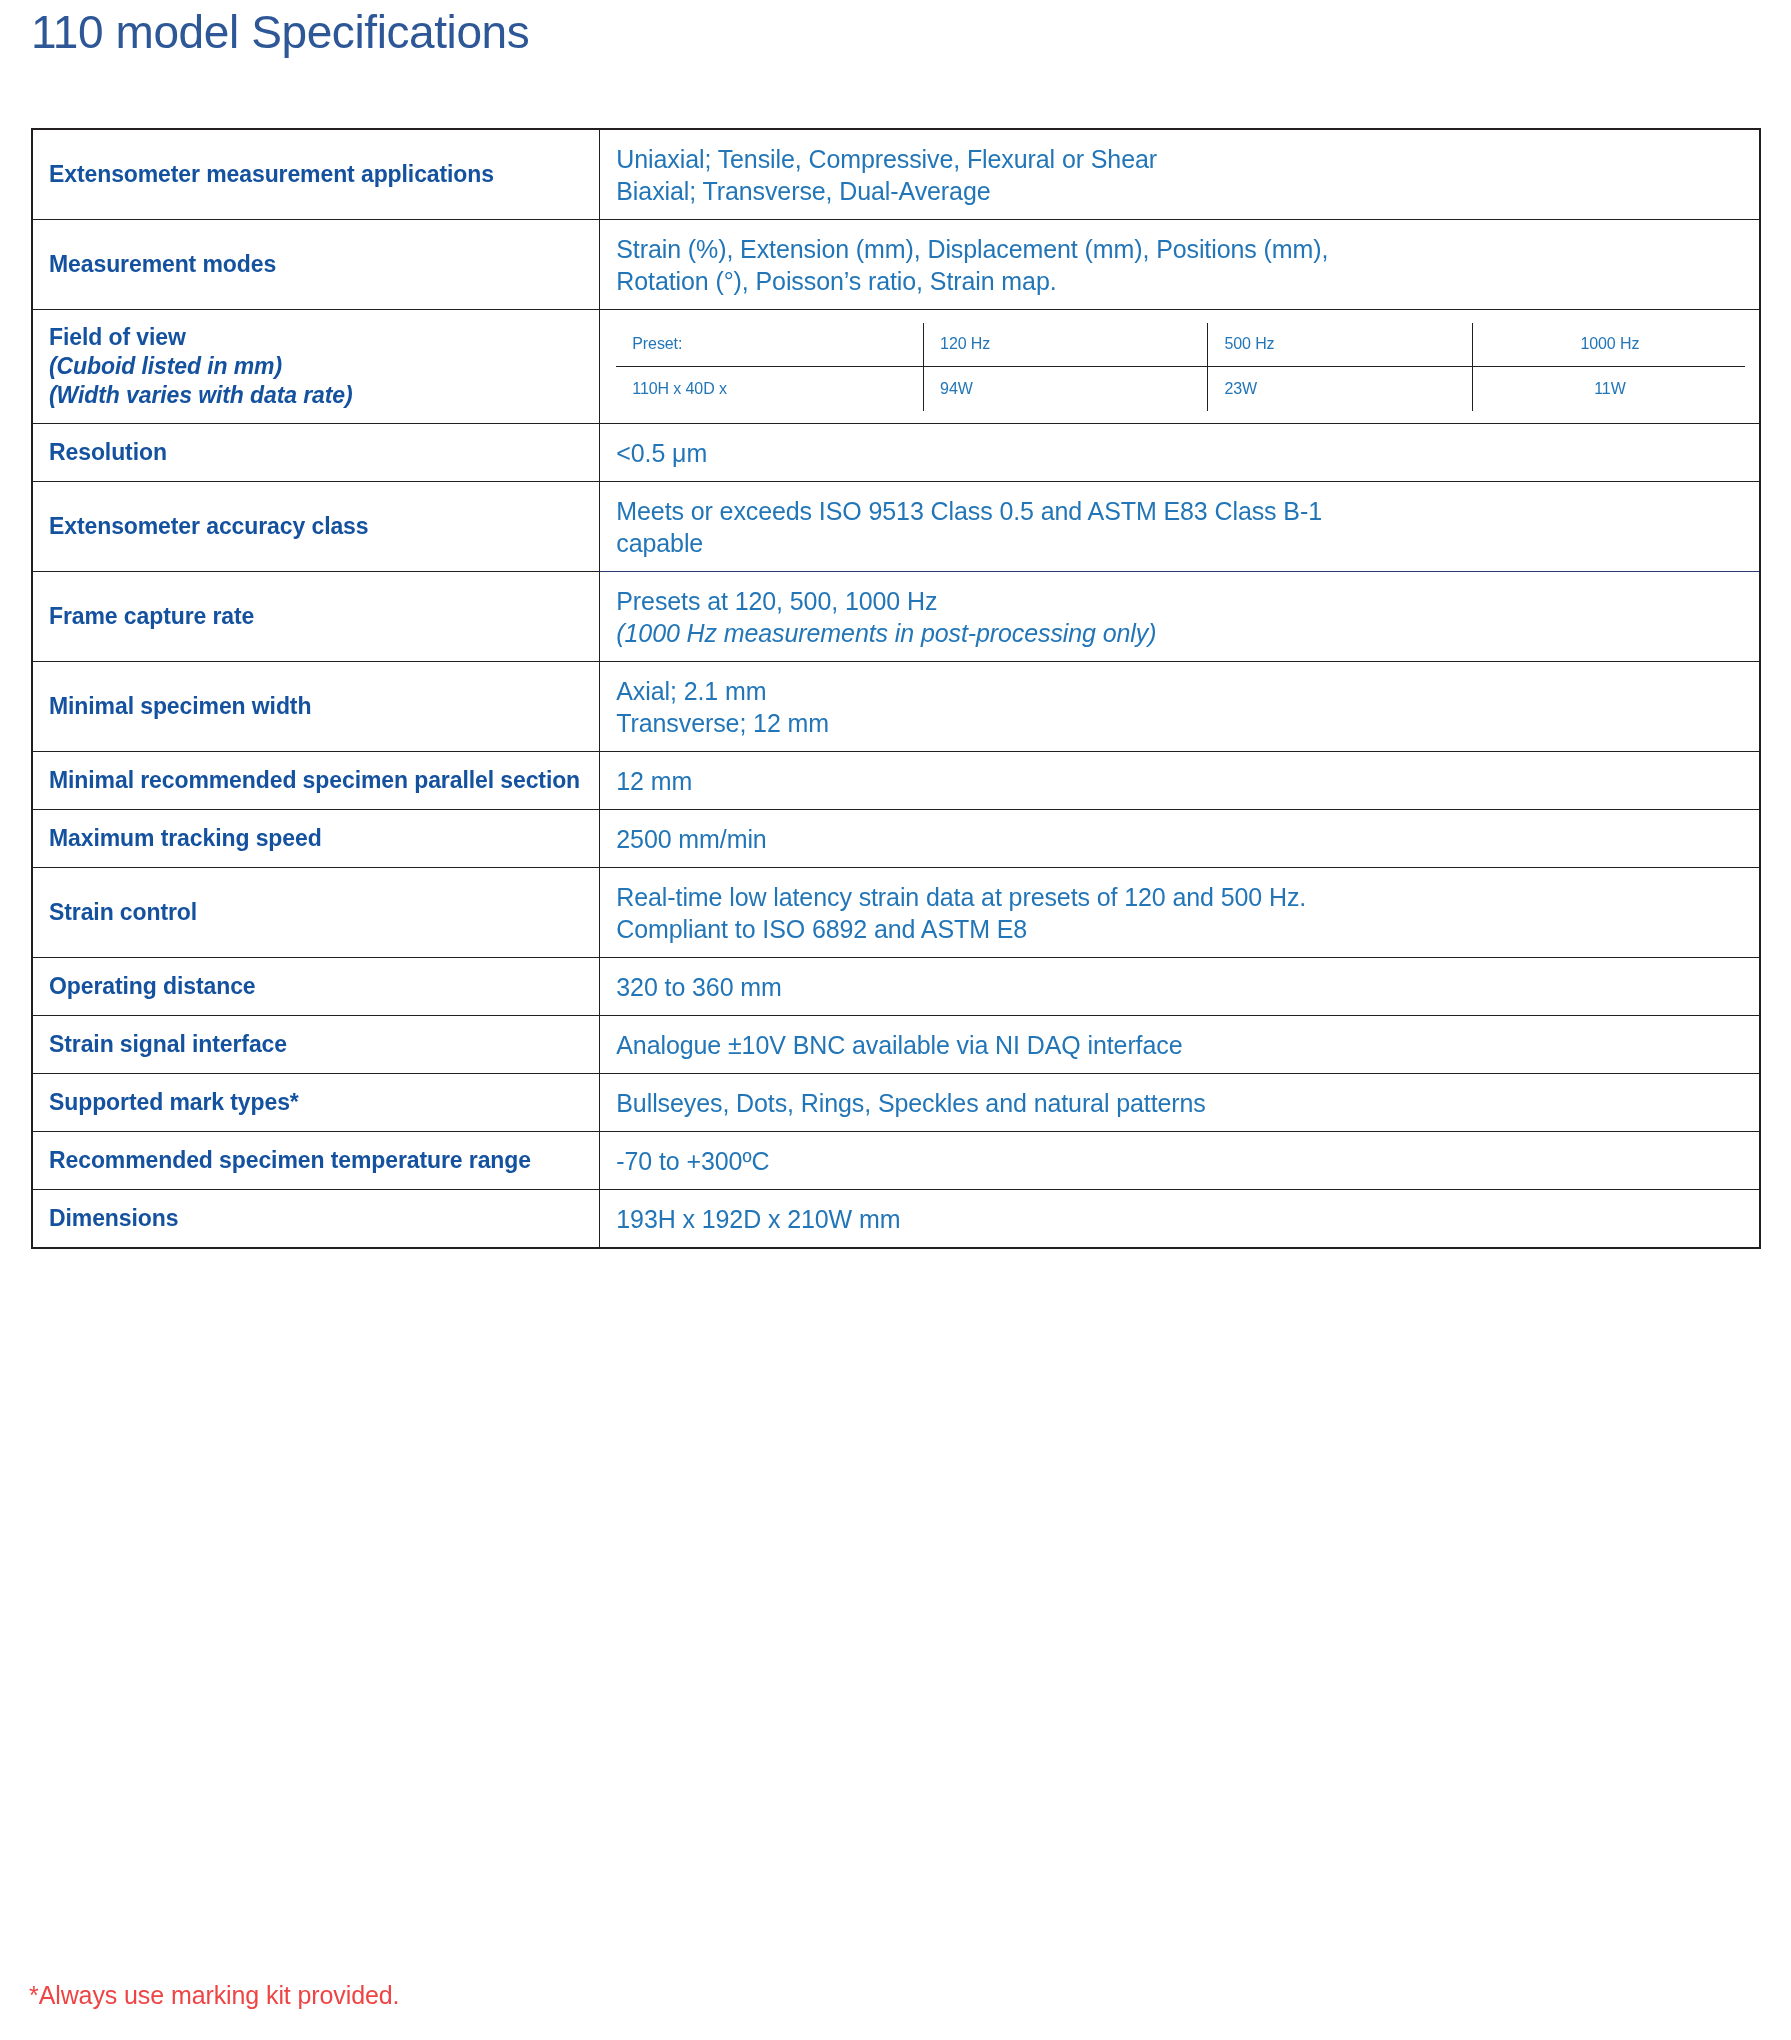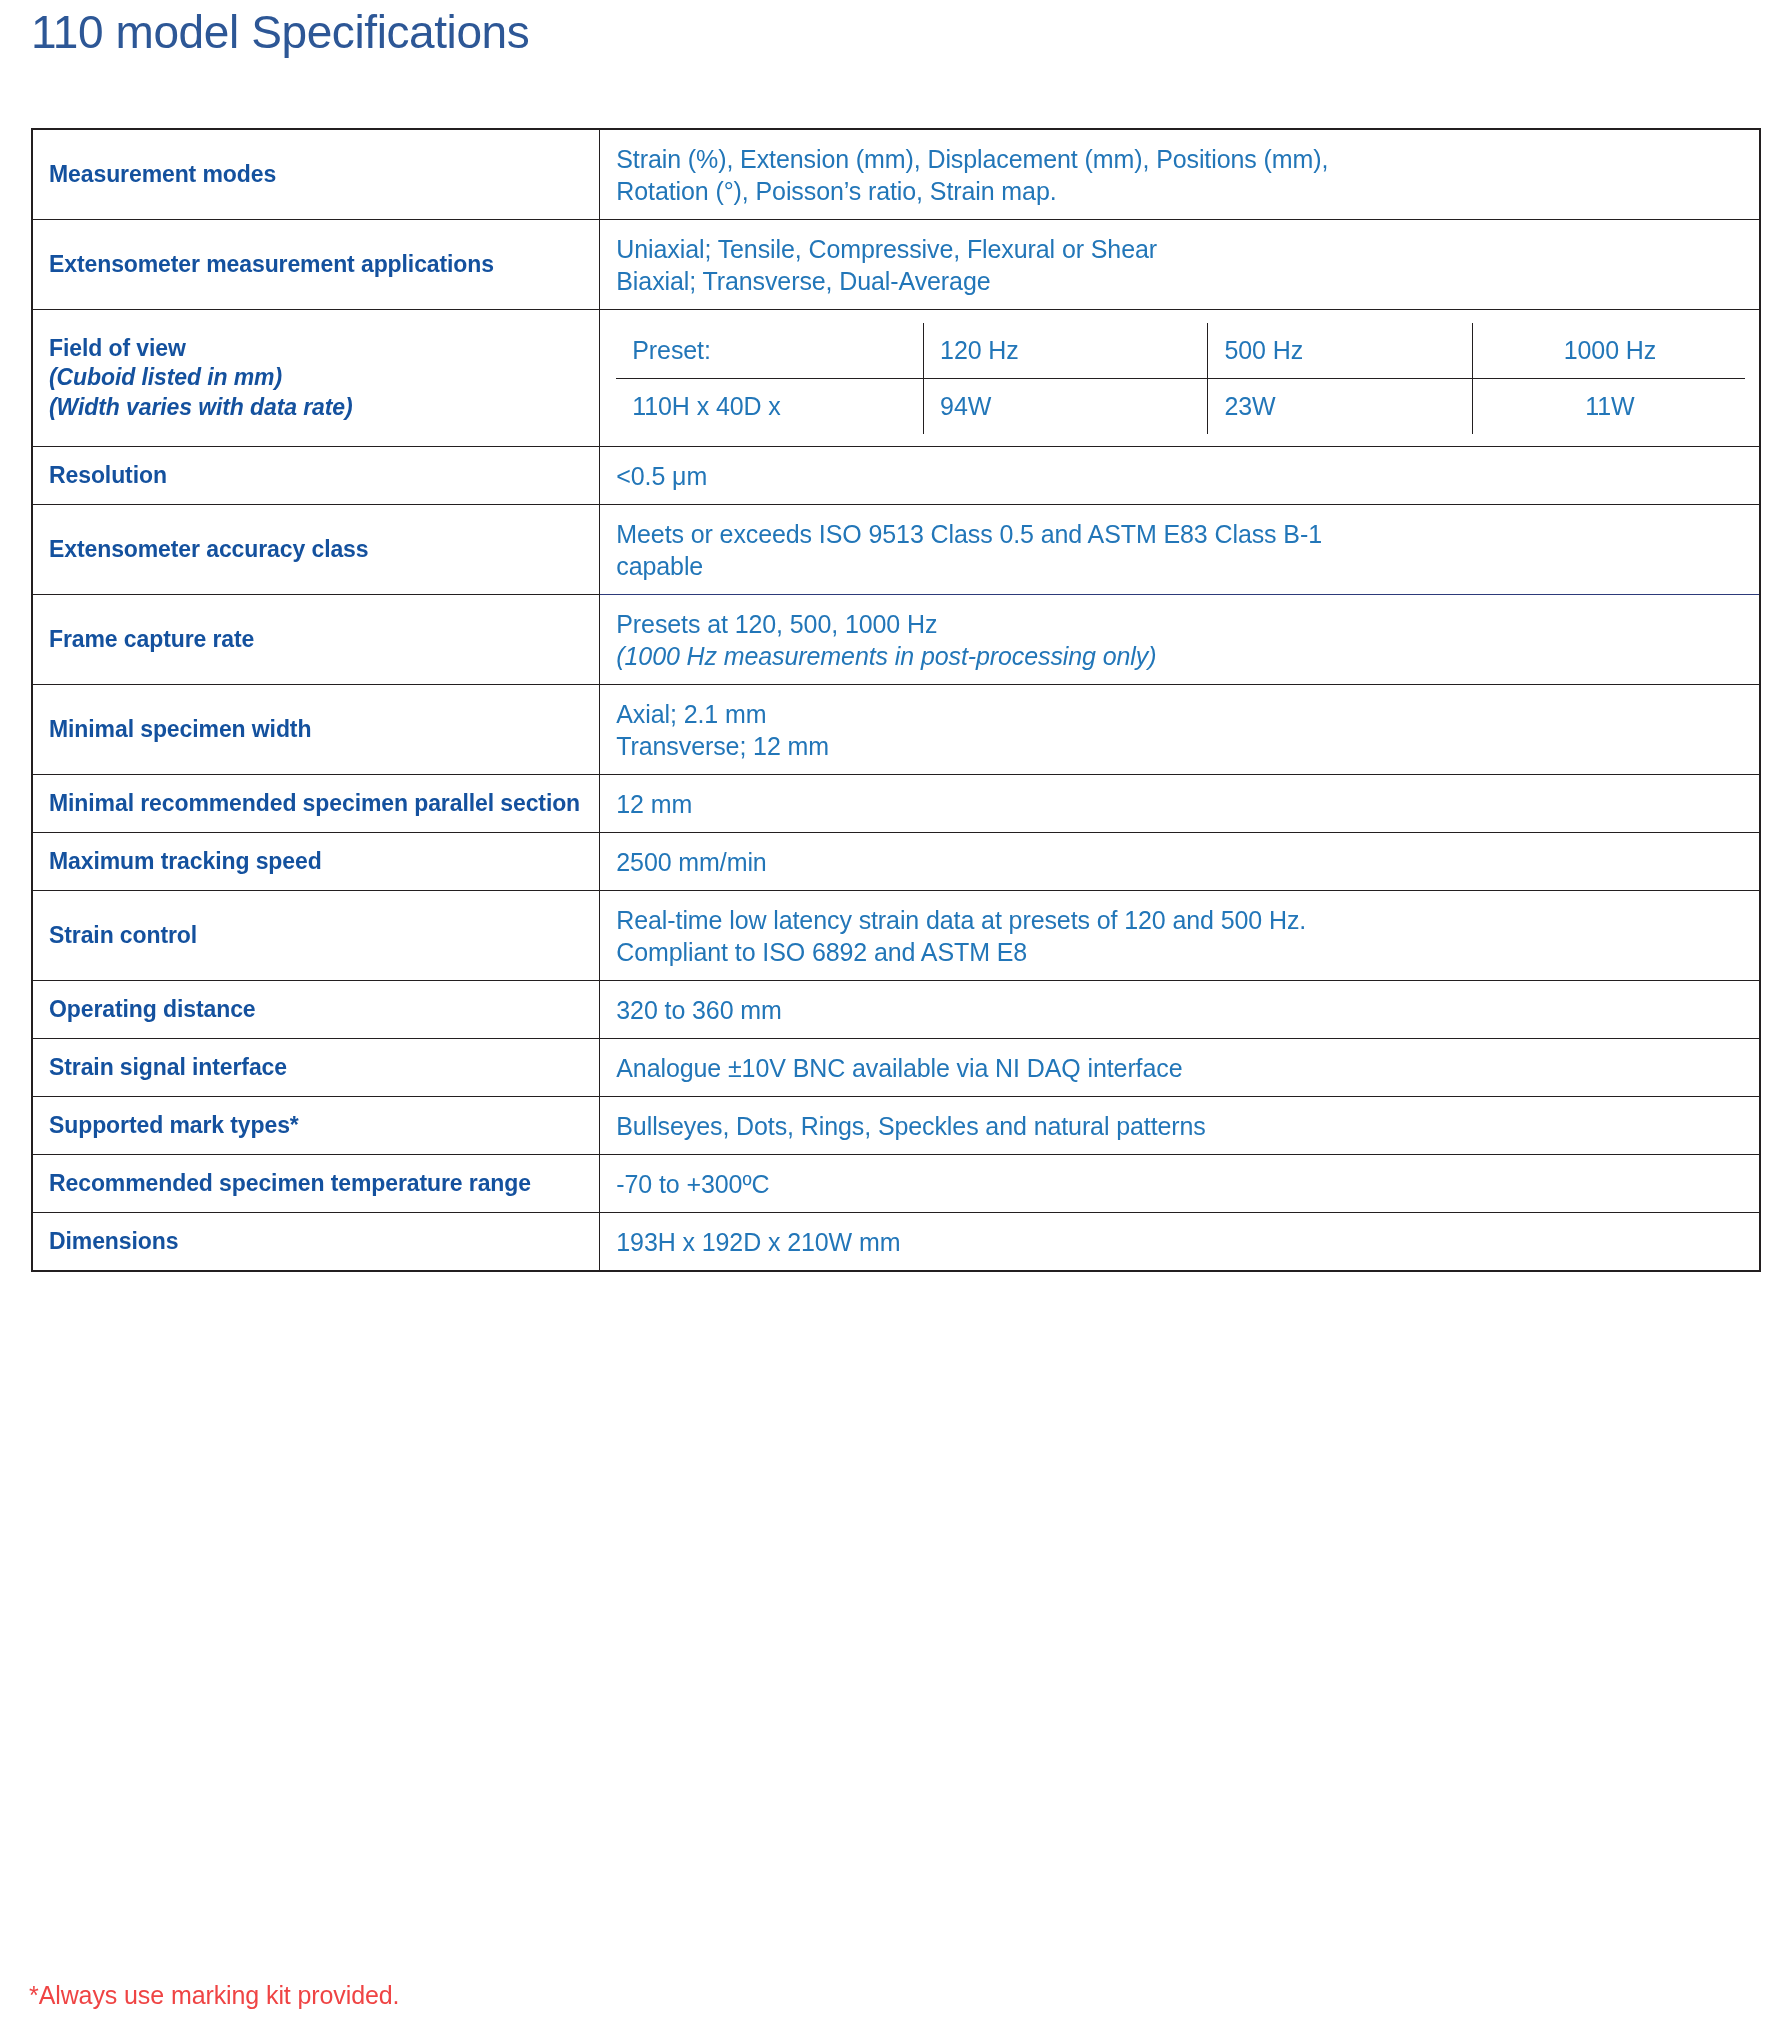--- a/index.html
+++ b/index.html
@@ -82,21 +82,21 @@
     padding: 0;
   }
   table.fov {
     width: 100%;
     border-collapse: collapse;
     table-layout: fixed;
   }
   table.fov td {
     border: 1.8px solid #231f20;
     color: #2276b8;
-    font-size: 25px;
+    font-size: 16px;
     line-height: 1.28;
     padding: 11.6px 14.3px 11.6px 16px;
     vertical-align: middle;
     letter-spacing: -0.1px;
   }
   table.fov td.c0 { border-left: none; width: 27.5%; }
   table.fov td.c1 { width: 25.2%; }
   table.fov td.c2 { width: 23.3%; }
   table.fov td.c3 { border-right: none; width: 24.0%; text-align: center; }
   table.fov tr:first-child td { border-top: none; }
@@ -120,32 +120,32 @@
 <body>
 
 <div class="page">
 
   <div class="page-title">110 model Specifications</div>
 
   <table class="spec-table">
     <tbody>
 
       <tr>
+        <td class="label-cell">Extensometer measurement applications</td>
+        <td class="value-cell">
+          <span class="val-line">Uniaxial; Tensile, Compressive, Flexural or Shear</span>
+          <span class="val-line">Biaxial; Transverse, Dual-Average</span>
+        </td>
+      </tr>
+
+      <tr>
         <td class="label-cell">Measurement modes</td>
         <td class="value-cell">
           <span class="val-line">Strain (%), Extension (mm), Displacement (mm), Positions (mm),</span>
           <span class="val-line">Rotation (°), Poisson’s ratio, Strain map.</span>
-        </td>
-      </tr>
-
-      <tr>
-        <td class="label-cell">Extensometer measurement applications</td>
-        <td class="value-cell">
-          <span class="val-line">Uniaxial; Tensile, Compressive, Flexural or Shear</span>
-          <span class="val-line">Biaxial; Transverse, Dual-Average</span>
         </td>
       </tr>
 
       <tr>
         <td class="label-cell">
           <span>Field of view</span>
           <span class="sub">(Cuboid listed in mm)</span>
           <span class="sub">(Width varies with data rate)</span>
         </td>
         <td class="value-cell fov-cell">

